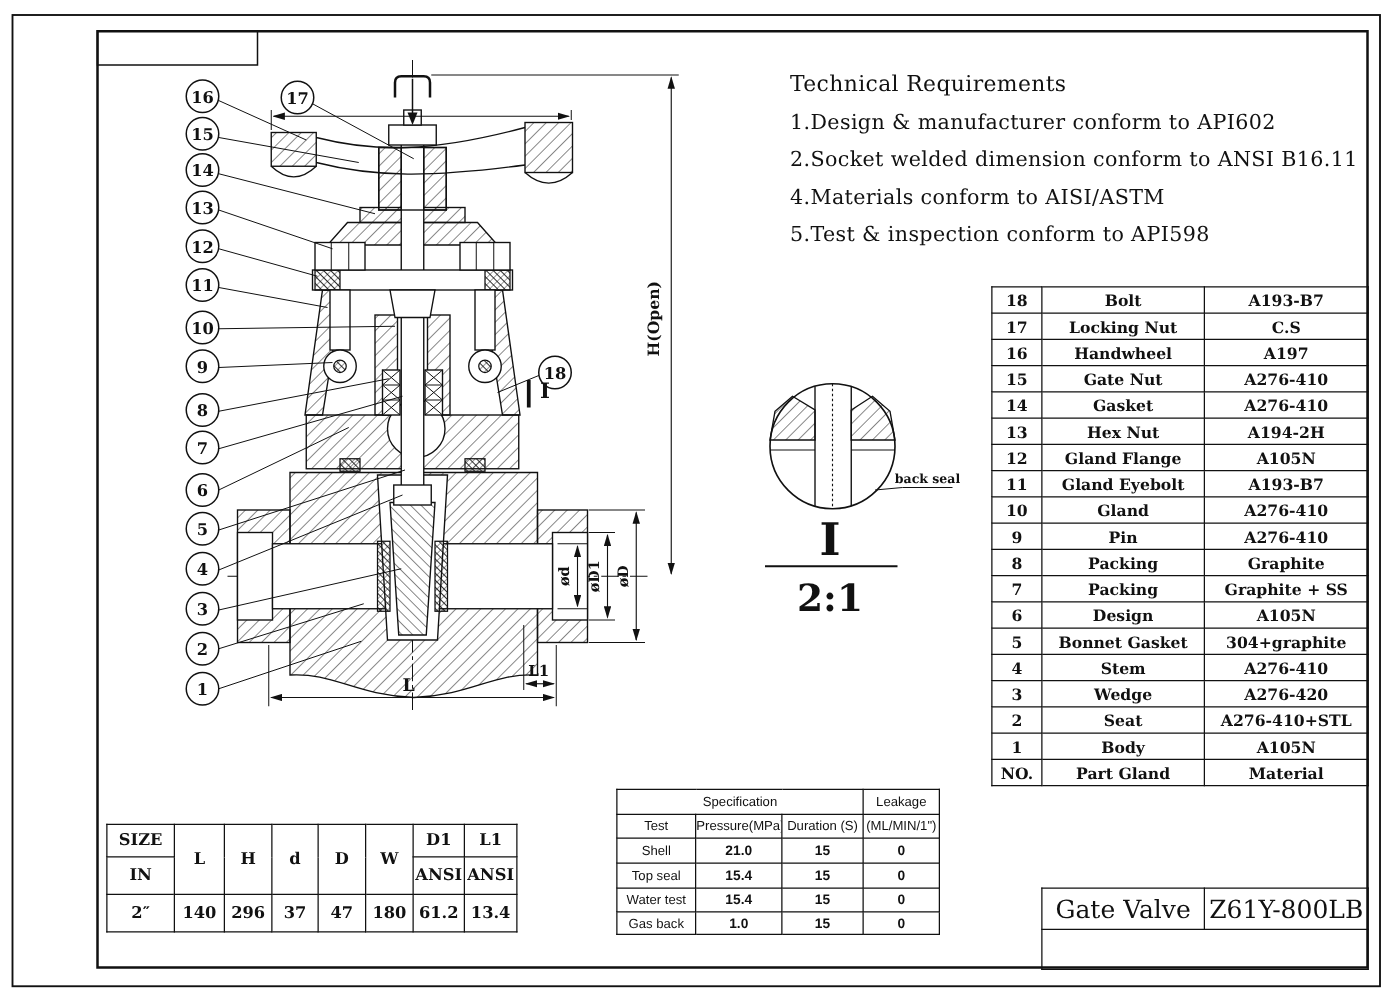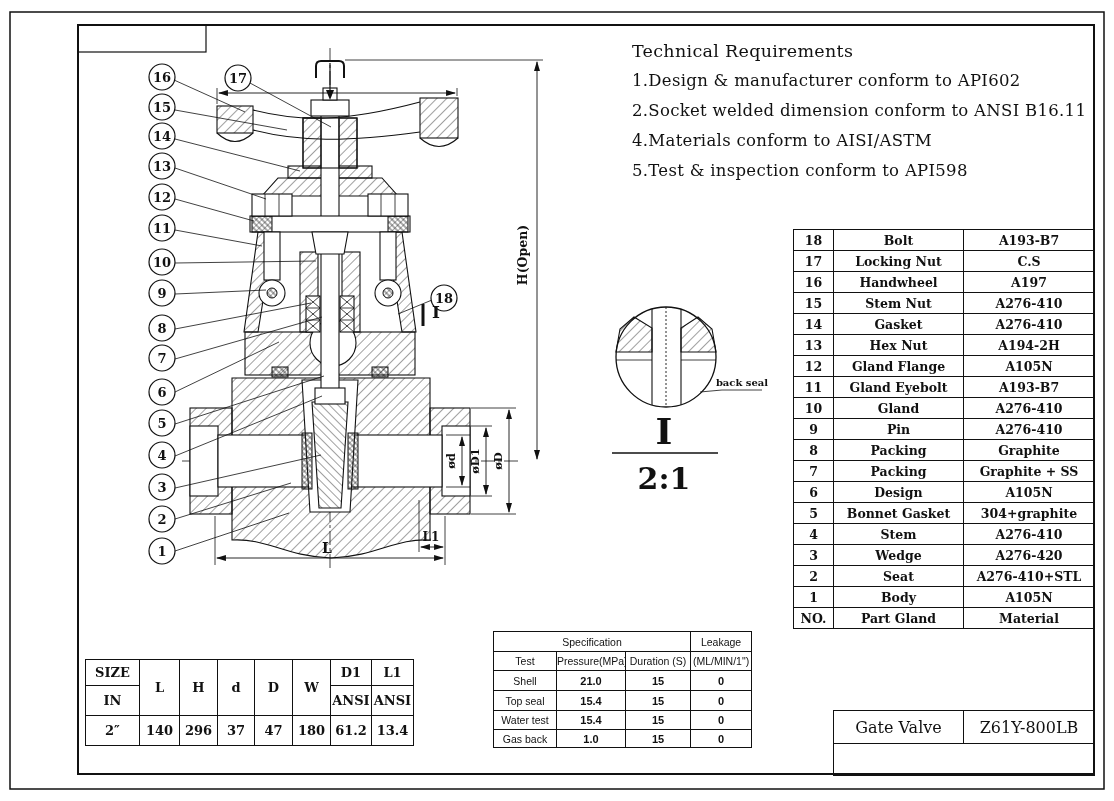--- a/index.html
+++ b/index.html
@@ -6,21 +6,21 @@
   #page{position:relative;width:1114px;height:801px;background:#fff;
         font-family:"DejaVu Serif",serif;color:#111;overflow:hidden}
   .abs{position:absolute}
   table{border-collapse:collapse;table-layout:fixed}
   td,th{border:1px solid #111;text-align:center;vertical-align:middle;
         padding:0;overflow:hidden;white-space:nowrap}
   .parts td{font-weight:bold;font-size:12.5px;font-family:"DejaVu Serif",serif}
   .dimtab td{font-weight:bold;font-size:13px;font-family:"DejaVu Serif",serif}
   .spec td{font-size:10.5px;font-family:"Liberation Sans",sans-serif}
   .spec td.v{font-weight:bold;font-size:11px}
-  .tblock td{font-size:16px;border:1.5px solid #111;font-family:"DejaVu Serif",serif}
+  .tblock td{font-size:20px;border:1.5px solid #111;font-family:"DejaVu Serif",serif}
   .techreq{font-size:16.5px;line-height:30px;font-family:"DejaVu Serif",serif;
            letter-spacing:.3px;white-space:nowrap}
   .techreq .tr-title{font-size:17.5px}
   svg text{fill:#111;font-family:"DejaVu Serif",serif}
   .ln{fill:none;stroke:#111;stroke-width:1.1}
   .wh{fill:#fff;stroke:#111;stroke-width:1.1}
   .hp{fill:url(#h1);stroke:#111;stroke-width:1.1}
   .hp2{fill:url(#h2);stroke:#111;stroke-width:1.1}
   .xh{fill:url(#xh);stroke:#111;stroke-width:1}
   .cl{stroke:#111;stroke-width:.8;stroke-dasharray:14 3 3 3;fill:none}
@@ -284,21 +284,21 @@
     <line class="thin" x1="616" y1="360" x2="652" y2="360"></line>
     <line class="thin" x1="681" y1="360" x2="716" y2="360"></line>
     <polyline class="thin" points="700,392 722,390 762,390"></polyline>
     <text x="742" y="386" font-size="10" font-weight="bold" text-anchor="middle">back seal</text>
     <text x="664" y="444" font-size="36" font-weight="bold" text-anchor="middle">I</text>
     <line x1="612" y1="453" x2="718" y2="453" stroke="#111" stroke-width="1.5"></line>
     <text x="664" y="489" font-size="30" font-weight="bold" text-anchor="middle">2:1</text>
   </g>
 </svg>
 
-<div class="abs techreq" style="left:632px;top:36px">
+<div class="abs techreq" style="left:632px;top:53px">
   <div class="tr-title">Technical Requirements</div>
   <div>1.Design &amp; manufacturer conform to API602</div>
   <div>2.Socket welded dimension conform to ANSI B16.11</div>
   <div>4.Materials conform to AISI/ASTM</div>
   <div>5.Test &amp; inspection conform to API598</div>
 </div>
 
 <table class="abs parts" style="left:793px;top:229px;width:301px;height:399px">
   <colgroup>
         <col style="width:40px">
@@ -316,21 +316,21 @@
           <td>Locking Nut</td>
           <td>C.S</td>
         </tr>
   <tr style="height:21px">
           <td>16</td>
           <td>Handwheel</td>
           <td>A197</td>
         </tr>
   <tr style="height:21px">
           <td>15</td>
-          <td>Stem Nut</td>
+          <td>Gate Nut</td>
           <td>A276-410</td>
         </tr>
   <tr style="height:21px">
           <td>14</td>
           <td>Gasket</td>
           <td>A276-410</td>
         </tr>
   <tr style="height:21px">
           <td>13</td>
           <td>Hex Nut</td>

